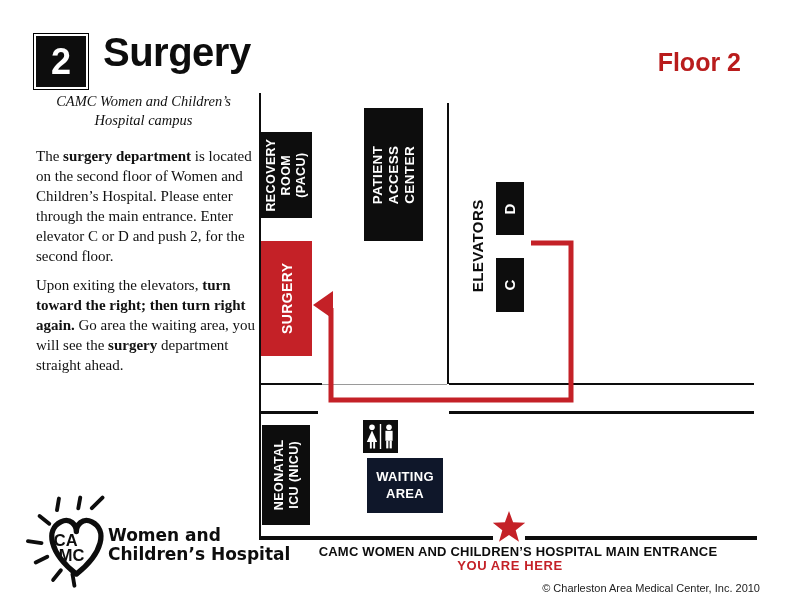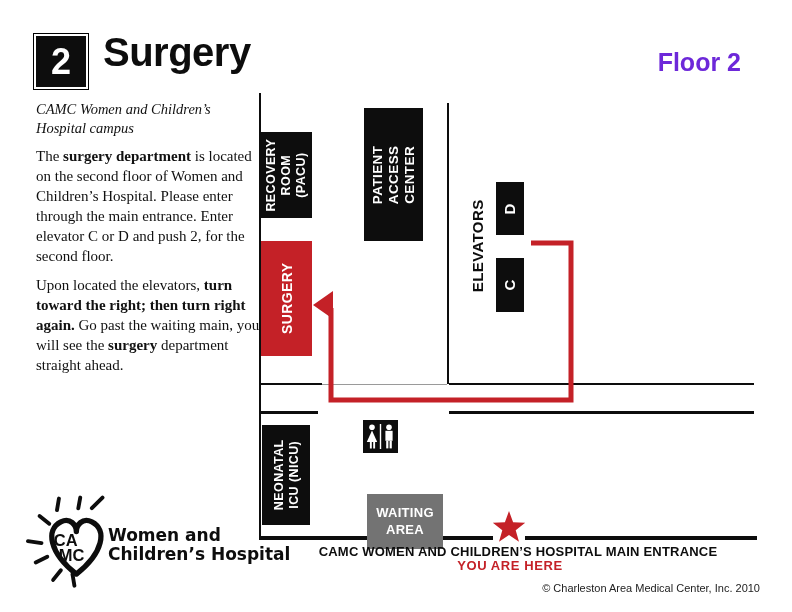--- a/index.html
+++ b/index.html
@@ -16,50 +16,50 @@
     width:100%;height:100%;background:#0d0d0d;color:#fff;
     display:flex;align-items:center;justify-content:center;
     font-size:36px;font-weight:bold;
   }
   .page-title{
     position:absolute;left:103px;top:30px;font-size:40px;font-weight:bold;
     color:#0d0d0d;letter-spacing:-0.5px;
   }
   .floor-label{
     position:absolute;left:620px;top:48px;width:121px;text-align:right;
-    font-size:25px;font-weight:bold;color:#6d28d9;
+    font-size:25px;font-weight:bold;color:#b91c1c;
   }
   
   .campus-note{
-    position:absolute;left:36px;top:100px;width:215px;
+    position:absolute;left:36px;top:92px;width:215px;
     font-family:"Liberation Serif",serif;font-style:italic;font-size:14.5px;
-    line-height:1.3;color:#111;white-space:pre-line;
+    line-height:1.3;color:#111;white-space:pre-line;text-align:center;
   }
   .directions{
     position:absolute;left:36px;top:146px;width:231px;
     font-family:"Liberation Serif",serif;font-size:15px;line-height:20px;color:#111;
   }
   .directions p{margin:0 0 9px 0;}
   
   .wall{position:absolute;background:#0d0d0d;}
   .hline-faint{position:absolute;background:#9a9a9a;}
   .vbox{
     position:absolute;display:flex;align-items:center;justify-content:center;
     background:#0d0d0d;color:#fff;font-weight:bold;
   }
   .vbox.transparent{background:transparent;color:#0d0d0d;}
   .vbox.red{background:#c42127;}
   .vtext{
     transform:rotate(-90deg);white-space:pre-line;text-align:center;
     width:max-content;line-height:1.18;letter-spacing:0.4px;
   }
   .hbox{
-    position:absolute;background:#737373;color:#fff;font-weight:bold;
+    position:absolute;background:#0f172a;color:#fff;font-weight:bold;
     display:flex;align-items:center;justify-content:center;text-align:center;
-    white-space:pre-line;line-height:1.25;letter-spacing:0.3px;margin-top:36px;
+    white-space:pre-line;line-height:1.25;letter-spacing:0.3px;
   }
   .overlay-svg{position:absolute;left:0;top:0;pointer-events:none;}
   .restroom{position:absolute;left:363px;top:420px;}
   
   .entrance-label{
     position:absolute;left:268px;top:544px;width:500px;text-align:center;
     font-size:13px;font-weight:bold;color:#0d0d0d;letter-spacing:0.2px;
   }
   .you-are-here{
     position:absolute;left:260px;top:558px;width:500px;text-align:center;
@@ -84,21 +84,21 @@
   <div class="badge-outer">
     <div class="badge-inner">2</div>
   </div>
   <div class="page-title">Surgery</div>
   <div class="floor-label">Floor 2</div>
 
   <div class="campus-note">CAMC Women and Children’s
 Hospital campus</div>
   <div class="directions">
     <p><span>The </span><b>surgery department</b><span> is located on the second floor of Women and Children’s Hospital. Please enter through the main entrance. Enter elevator C or D and push 2, for the second floor.</span></p>
-    <p><span>Upon located the elevators, </span><b>turn toward the right; then turn right again.</b><span> Go past the waiting main,  you will see the </span><b>surgery</b><span> department straight ahead.</span></p>
+    <p><span>Upon exiting the elevators, </span><b>turn toward the right; then turn right again.</b><span> Go area the waiting area,  you will see the </span><b>surgery</b><span> department straight ahead.</span></p>
   </div>
 
   <div class="wall" style="left:259px;top:93px;width:2px;height:444px;"></div>
   <div class="wall" style="left:447px;top:103px;width:2px;height:281px;"></div>
   <div class="wall" style="left:260px;top:383px;width:62px;height:2px;"></div>
   <div class="hline-faint" style="left:322px;top:384px;width:125px;height:1px;"></div>
   <div class="wall" style="left:449px;top:383px;width:305px;height:2px;"></div>
   <div class="wall" style="left:260px;top:411px;width:58px;height:3px;"></div>
   <div class="wall" style="left:449px;top:411px;width:305px;height:3px;"></div>
   <div class="wall" style="left:259px;top:536px;width:234px;height:4px;"></div>

